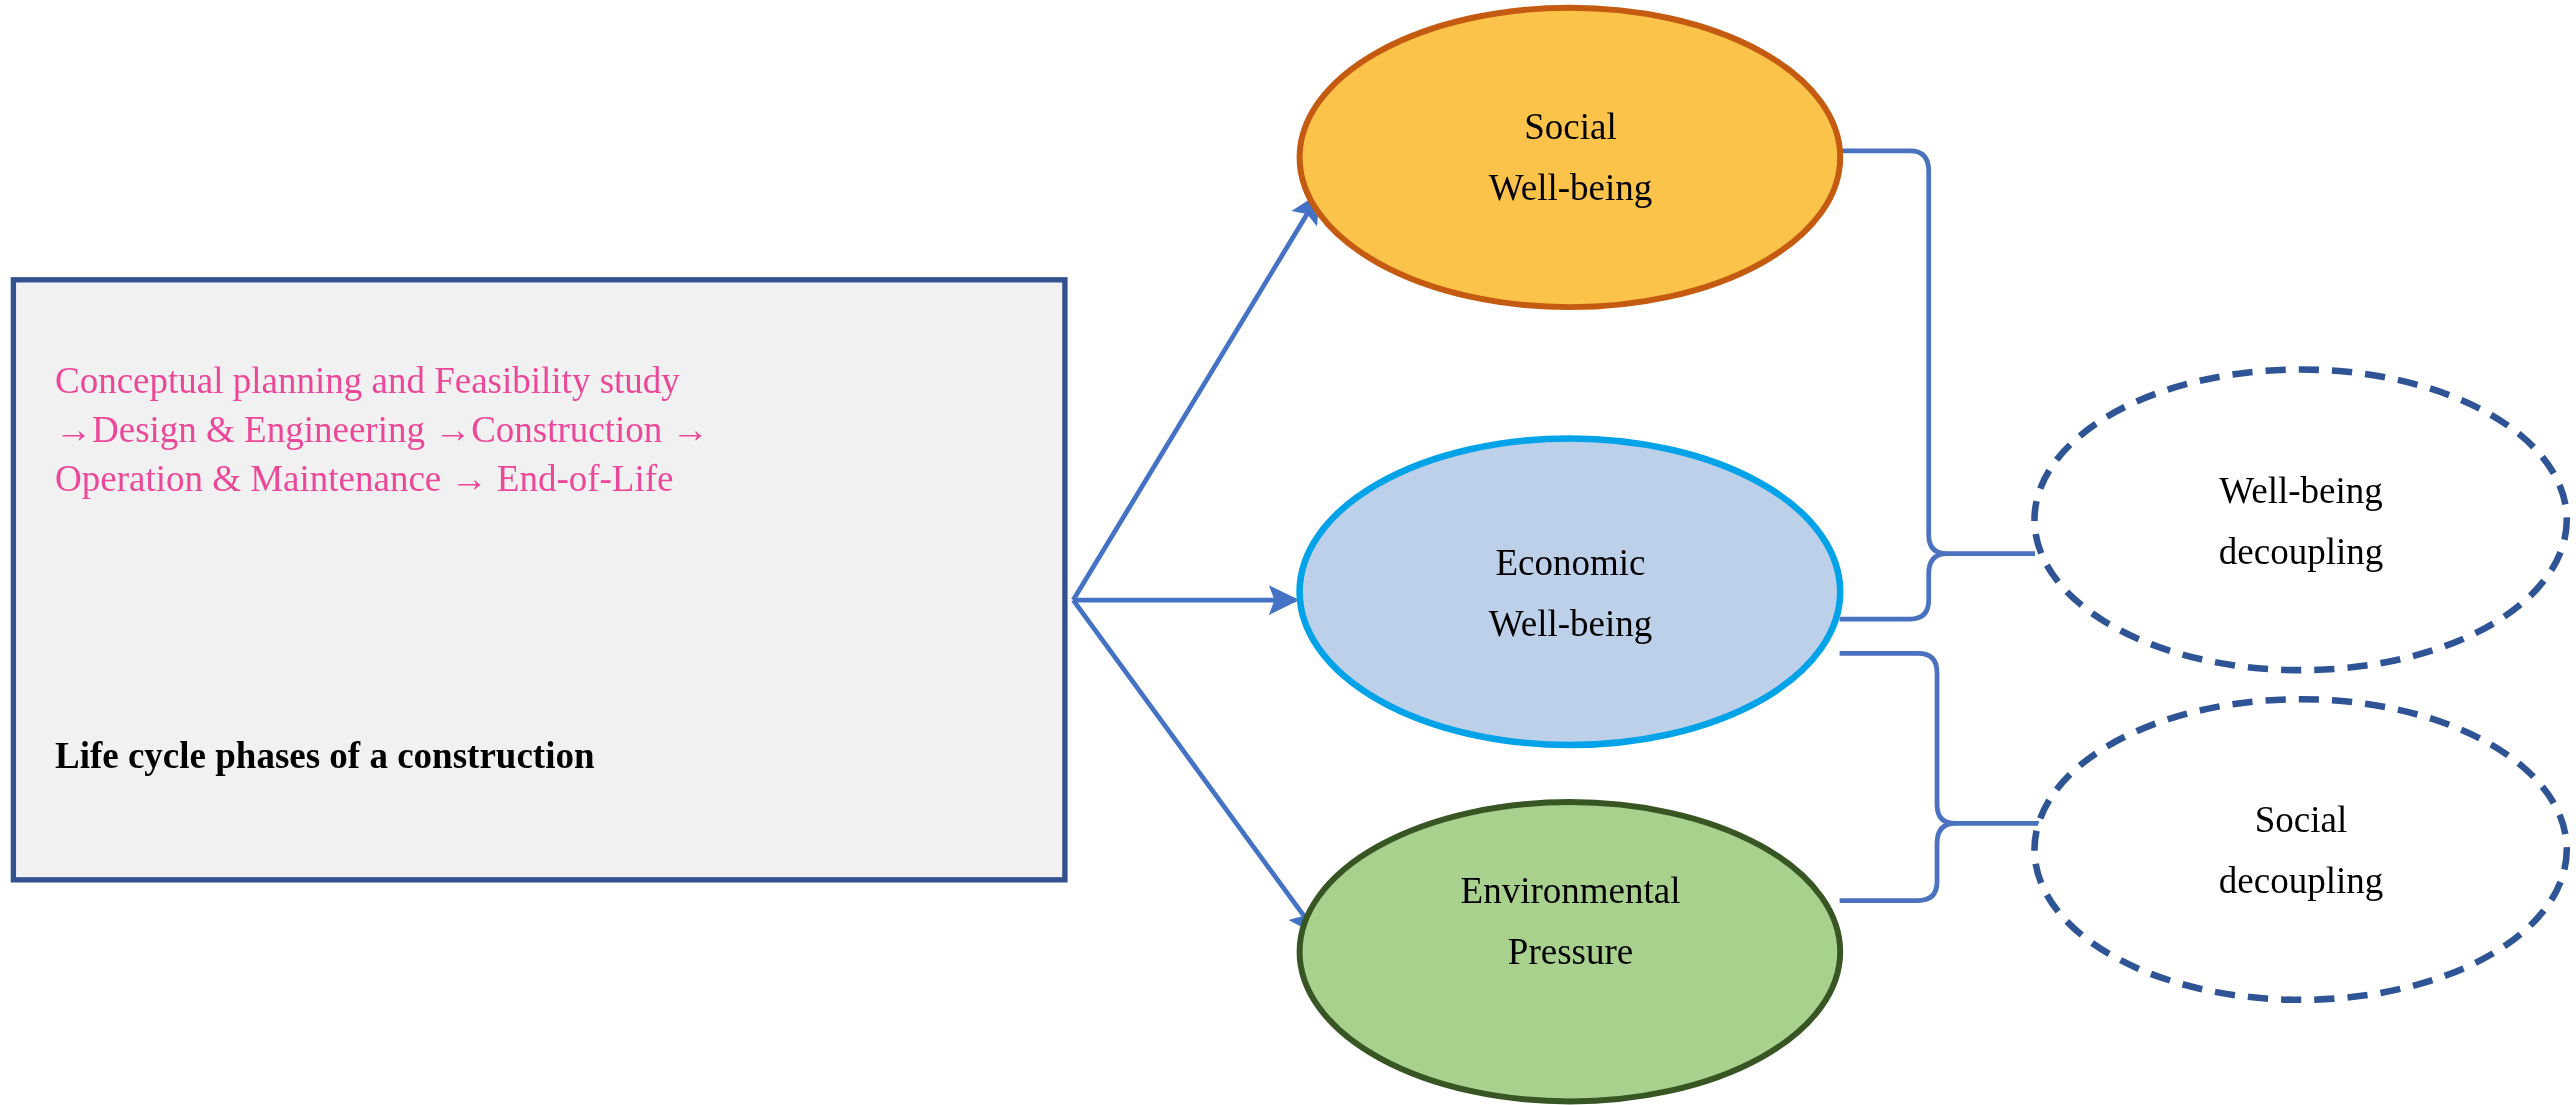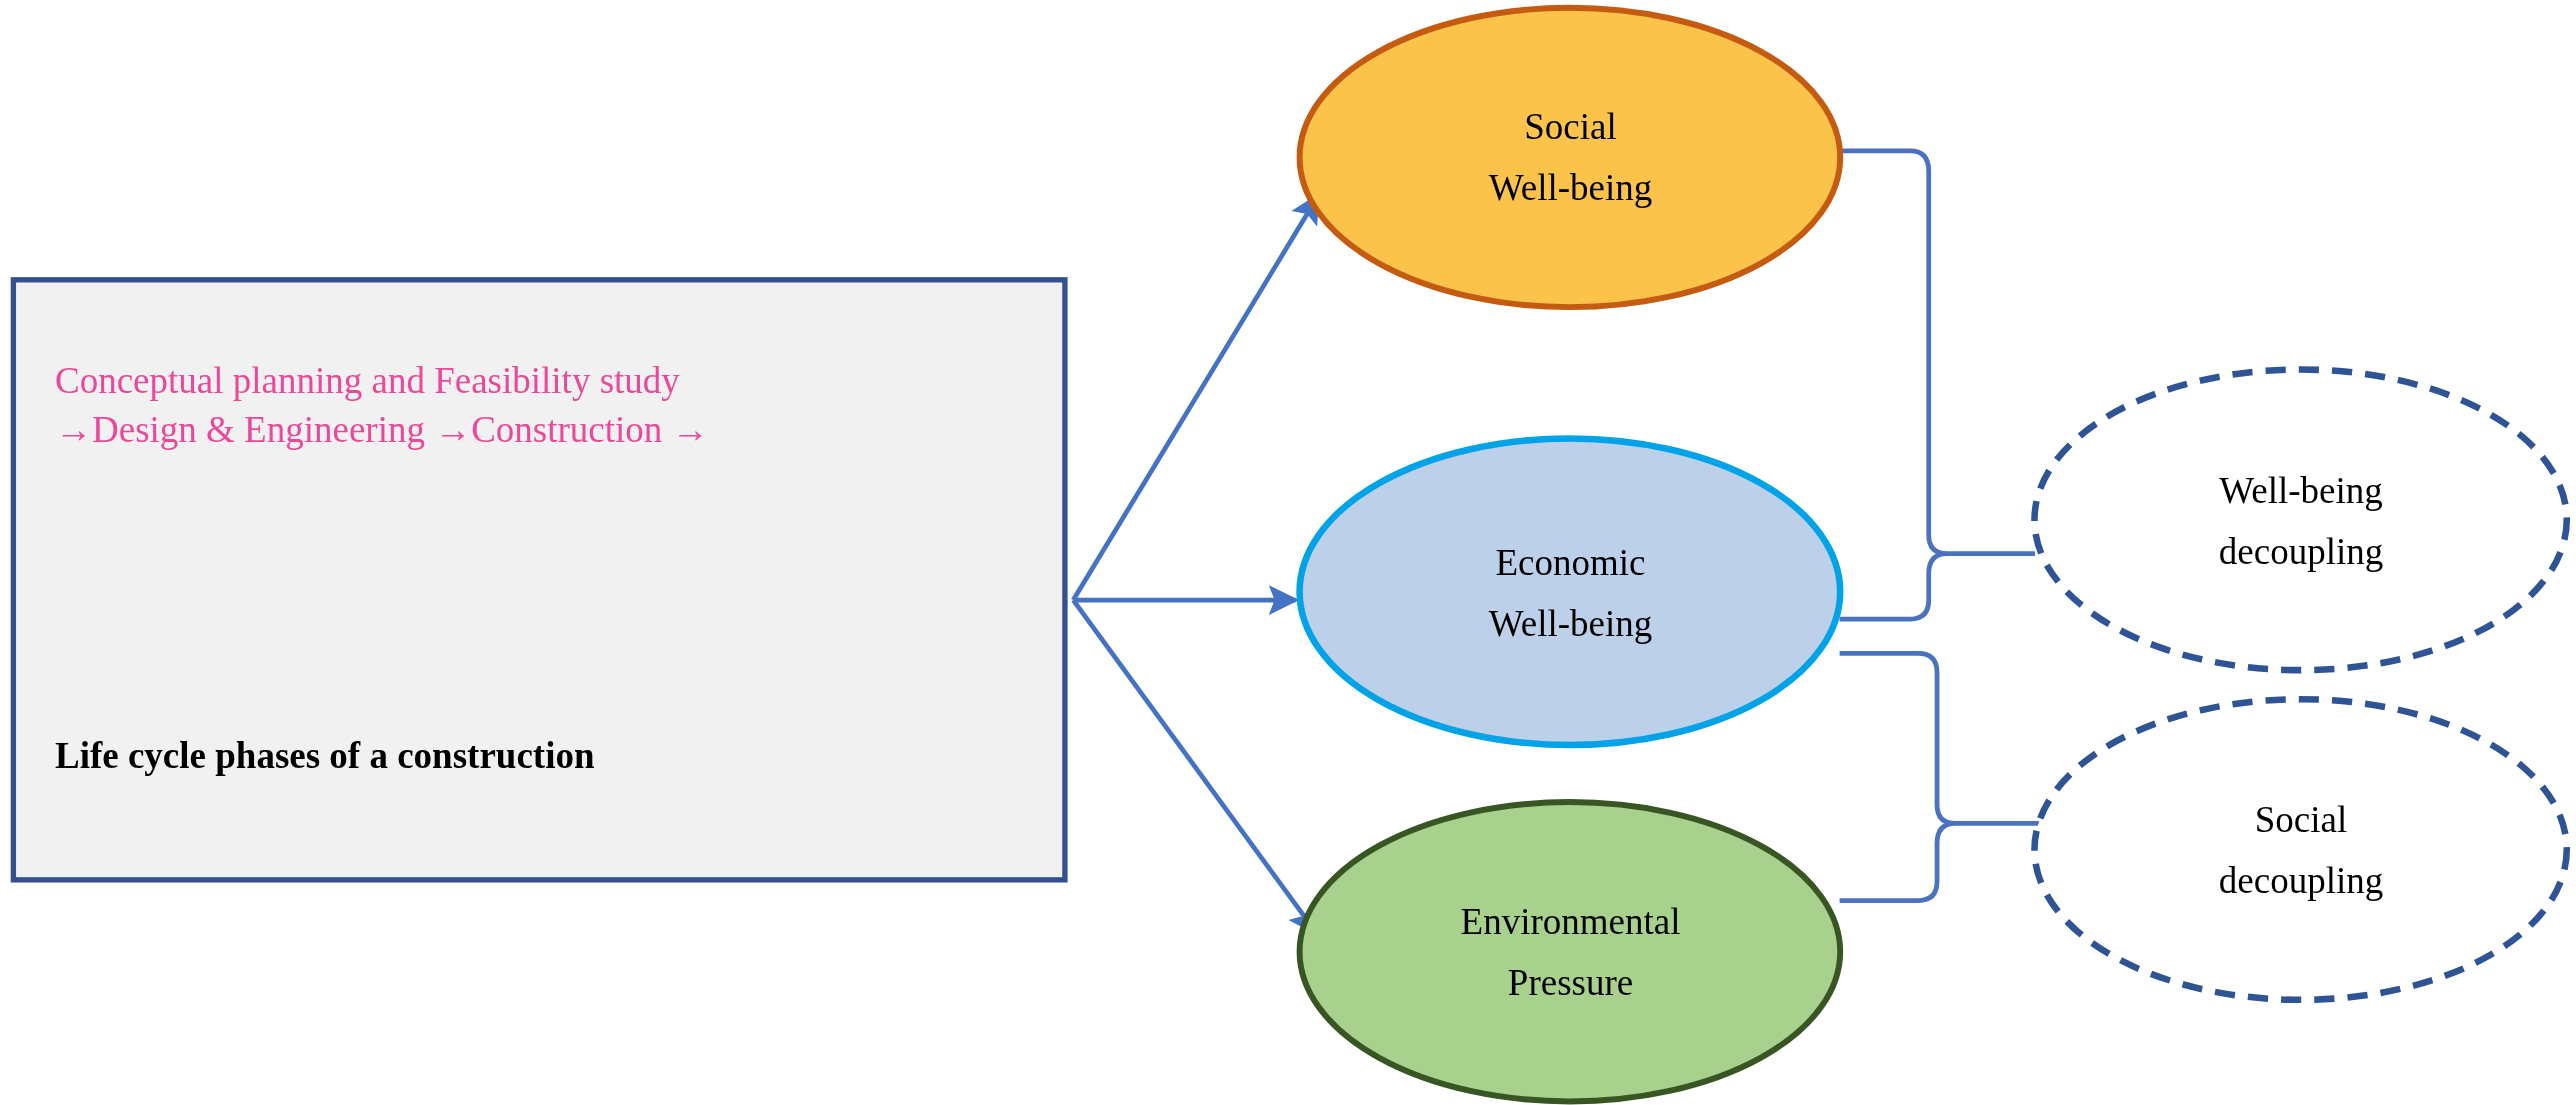--- a/index.html
+++ b/index.html
@@ -117,34 +117,35 @@
     <ellipse cx="2642" cy="996" rx="455" ry="258" fill="#BDD0EA" stroke="#00A2E8" stroke-width="11"></ellipse>
     <ellipse cx="2642" cy="1602" rx="455" ry="252" fill="#A9D18E" stroke="#375623" stroke-width="10"></ellipse>
 
     <ellipse cx="3872" cy="875" rx="448" ry="253" fill="#FFFFFF" stroke="#2E5496" stroke-width="11" stroke-dasharray="34 22"></ellipse>
     <ellipse cx="3872" cy="1430" rx="448" ry="253" fill="#FFFFFF" stroke="#2E5496" stroke-width="11" stroke-dasharray="34 22"></ellipse>
   </svg>
 
   <div id="phase-box-text">
     <div class="para-line">Conceptual planning and Feasibility study</div>
     <div class="para-line">→Design &amp; Engineering →Construction →</div>
+    <div class="para-line">Operation &amp; Maintenance → End-of-Life</div>
   </div>
   <div id="phase-box-title">Life cycle phases of a construction</div>
 
   <div class="node-label ellipse-label" style="left:1300px; top:7.7px; width:541px; height:299px;">
     <span class="ln">Social</span>
     <span class="ln">Well-being</span>
   </div>
 
   <div class="node-label ellipse-label" style="left:1300px; top:439px; width:541px; height:307px;">
     <span class="ln">Economic</span>
     <span class="ln">Well-being</span>
   </div>
 
-  <div class="node-label ellipse-label" style="left:1300px; top:802px; width:541px; height:299px;">
+  <div class="node-label ellipse-label" style="left:1300px; top:771px; width:541px; height:299px;">
     <span class="ln">Environmental</span>
     <span class="ln">Pressure</span>
   </div>
 
   <div class="node-label ellipse-label" style="left:2035px; top:370px; width:532px; height:301px;">
     <span class="ln">Well-being</span>
     <span class="ln">decoupling</span>
   </div>
 
   <div class="node-label ellipse-label" style="left:2035px; top:699px; width:532px; height:301px;">

